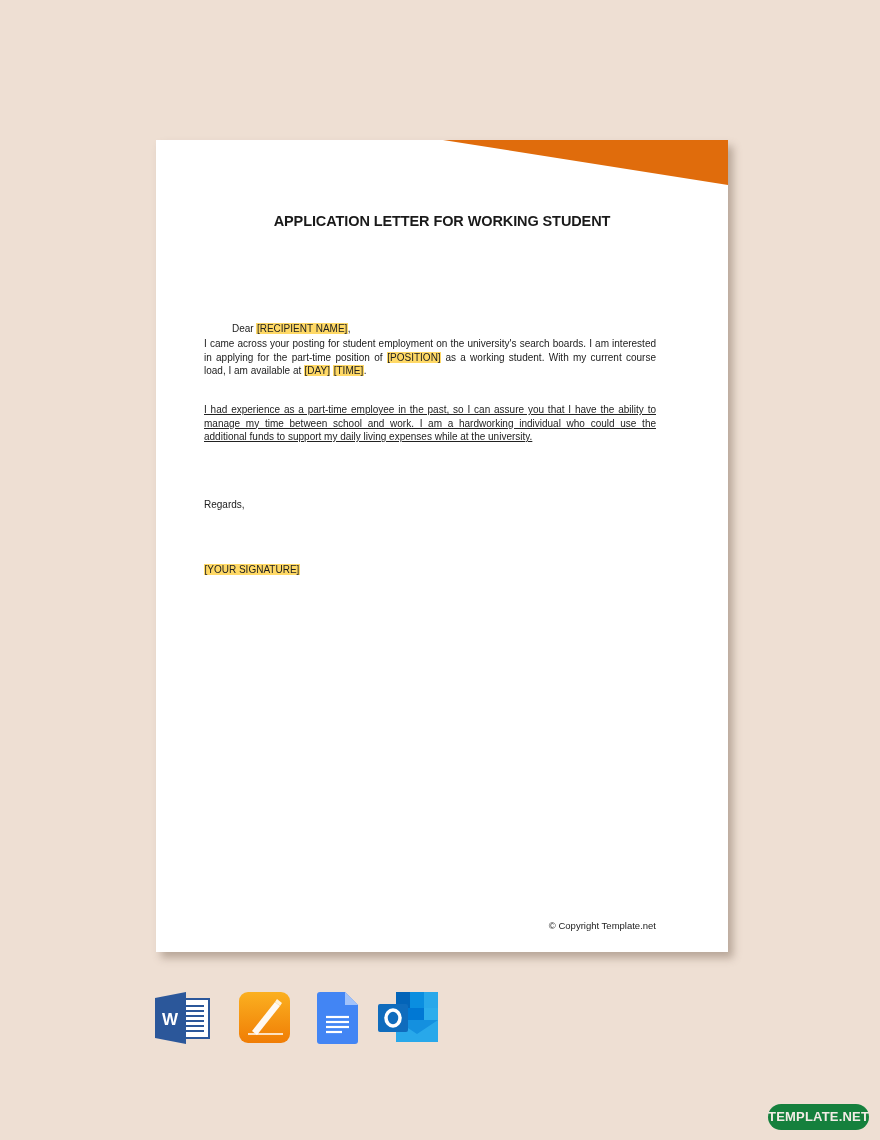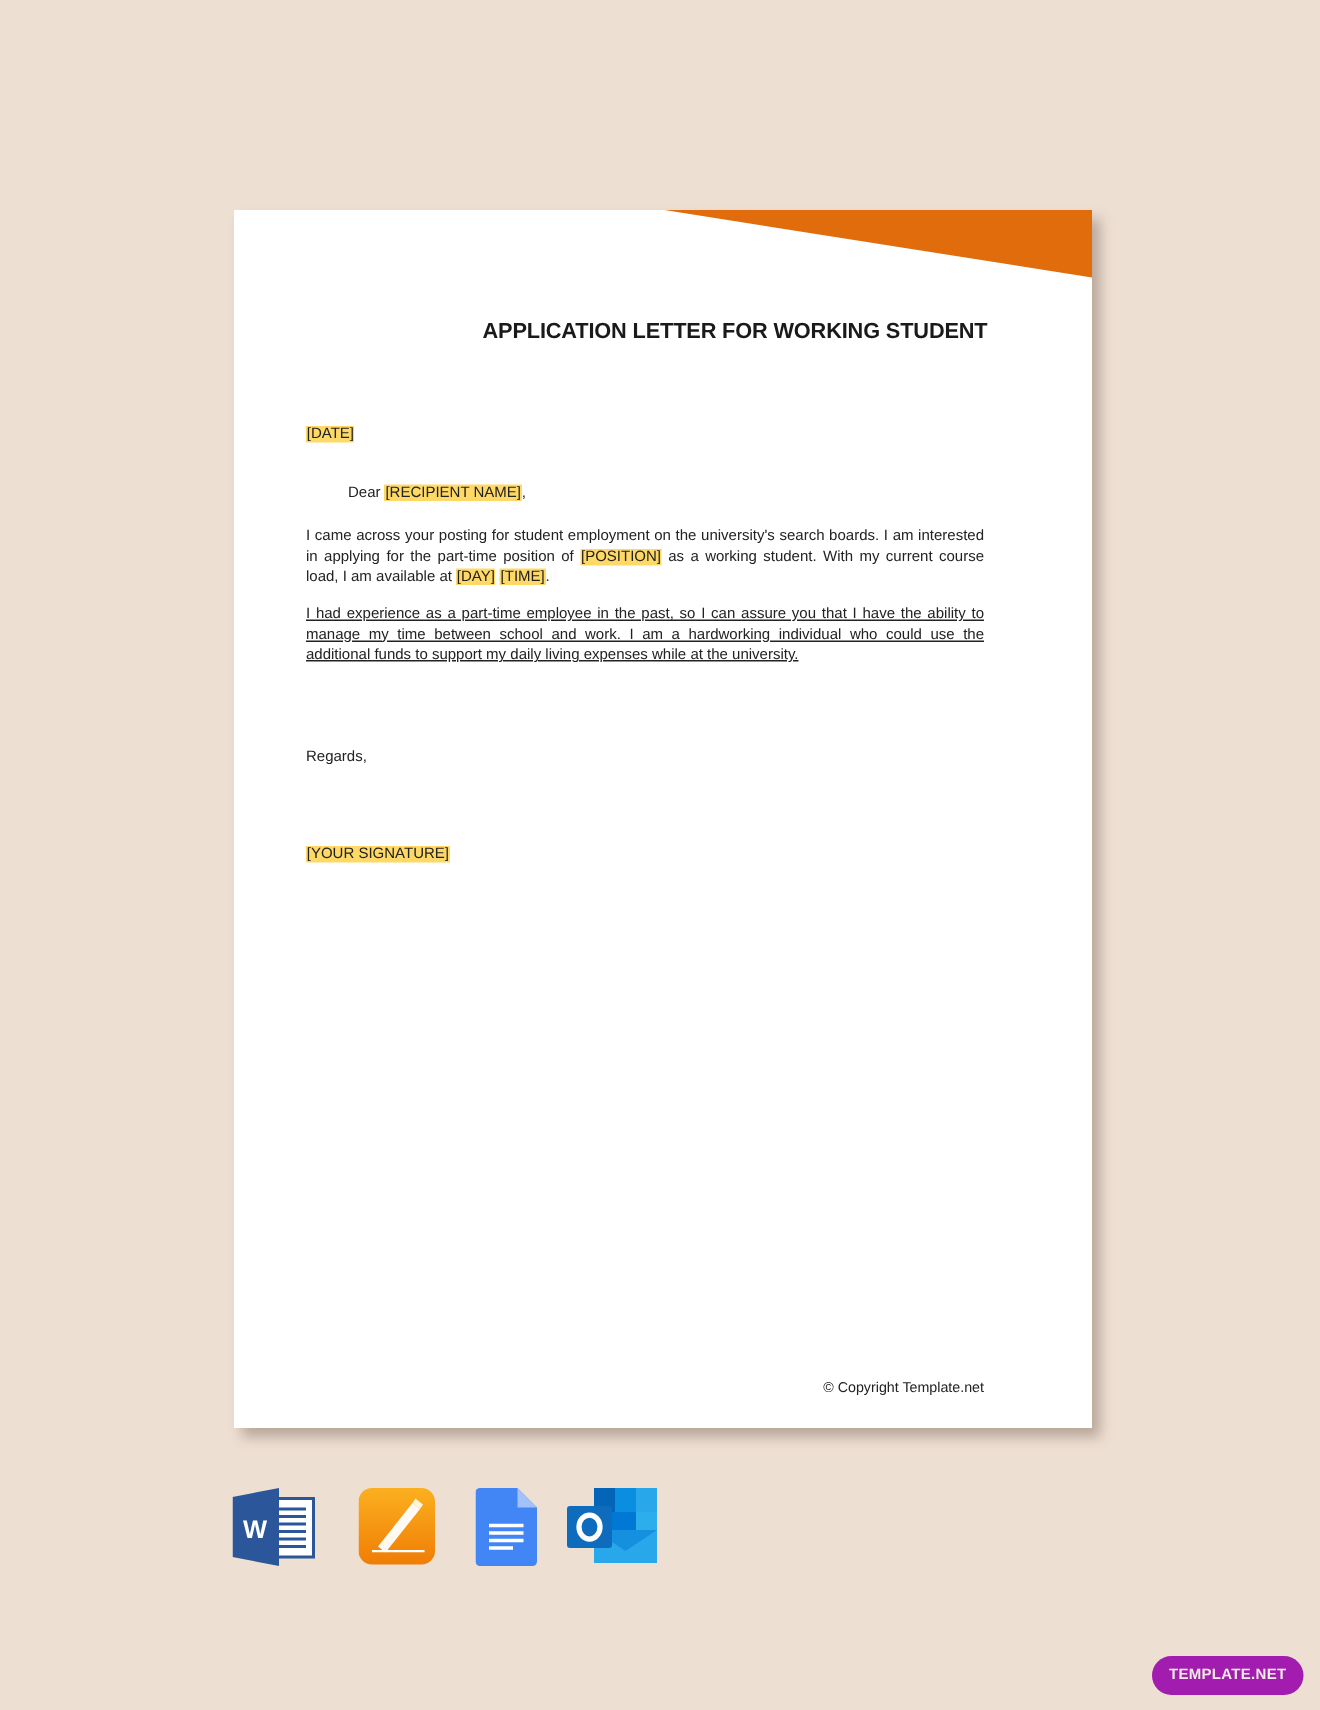--- a/index.html
+++ b/index.html
@@ -16,21 +16,20 @@
     box-shadow: 5px 6px 8px rgba(120, 100, 85, 0.45);
   }
   .corner {
     position: absolute; left: 0; top: 0; width: 572px; height: 46px;
   }
   .title {
     position: absolute; left: 0; top: 73px; width: 572px;
     text-align: center;
     font-weight: bold; font-size: 14.5px; color: #1a1a1a;
     letter-spacing: -0.1px;
-    margin-left: 48px;
   }
   .body-text {
     position: absolute; left: 48px; width: 452px;
     font-size: 10px; line-height: 13.5px; color: #222;
     text-align: justify;
   }
   .hl {
     background: #ffd966;
     padding: 0 0.5px;
   }
@@ -38,44 +37,41 @@
     position: absolute; right: 72px; top: 780px;
     font-size: 9.5px; color: #222; text-align: center;
   }
   .icons {
     position: absolute; top: 992px; left: 155px; height: 52px;
   }
   .icon { position: absolute; top: 0; }
   .badge {
     position: absolute; left: 768px; top: 1104px;
     width: 101px; height: 26px; border-radius: 13px;
-    background: #a21caf;
-    color: #f3ece6; font-size: 10px; font-weight: bold;
+    background: #15803d;
+    color: #f3ece6; font-size: 13px; font-weight: bold;
     text-align: center; line-height: 26px; letter-spacing: 0.2px;
   }
 </style>
 </head>
 <body>
 
 <div class="page">
   <svg class="corner" viewBox="0 0 572 46" width="572" height="46">
     <polygon points="287,0 572,0 572,45" fill="#e06c0c"></polygon>
   </svg>
 
   <div class="title">APPLICATION LETTER FOR WORKING STUDENT</div>
 
-  <div class="body-text" style="top:143px;">
-    <span class="hl">[DATE]</span>
-  </div>
 
   <div class="body-text" style="top:182px;padding-left:28px;">
     <span>Dear </span><span class="hl">[RECIPIENT NAME]</span><span>,</span>
   </div>
 
-  <div class="body-text" style="top:211px;">
+  <div class="body-text" style="top:197px;">
     <span>I came across your posting for student employment on the university's search boards. I am interested in applying for the part-time position of </span><span class="hl">[POSITION]</span><span> as a working student. With my current course load, I am available at </span><span class="hl">[DAY]</span><span> </span><span class="hl">[TIME]</span><span>.</span>
   </div>
 
   <div class="body-text" style="top:263px;text-decoration:underline;">I had experience as a part-time employee in the past, so I can assure you that I have the ability to manage my time between school and work. I am a hardworking individual who could use the additional funds to support my daily living expenses while at the university.</div>
 
 
   <div class="body-text" style="top:358px;">Regards,</div>
 
   <div class="body-text" style="top:423px;">
     <span class="hl">[YOUR SIGNATURE]</span>

